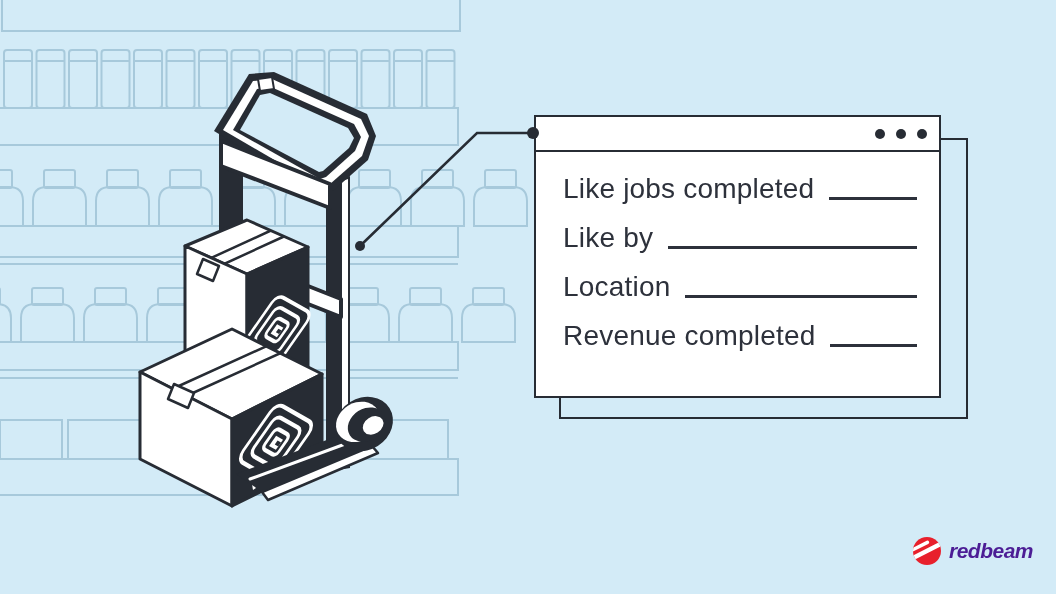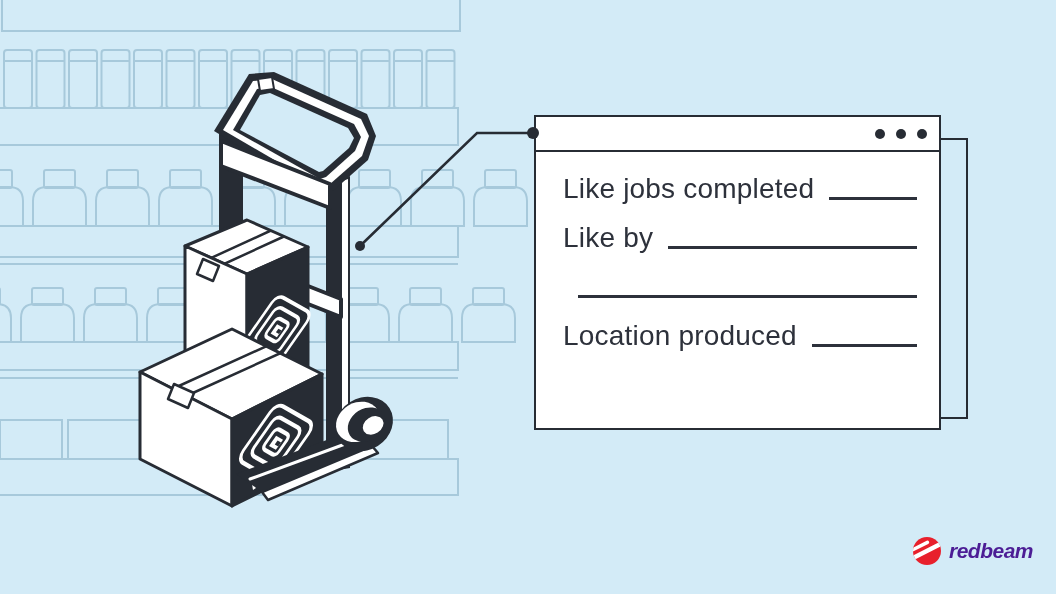--- a/index.html
+++ b/index.html
@@ -19,21 +19,21 @@
   }
   .scene-svg{position:absolute;left:0;top:0;z-index:1;}
   
   #shelves{fill:none;stroke:var(--shelf);stroke-width:2;}
   
   .card-shadow{
     position:absolute;left:559px;top:138px;width:409px;height:281px;
     border:2px solid var(--ink);box-sizing:border-box;background:transparent;z-index:2;
   }
   .card{
-    position:absolute;left:534px;top:115px;width:407px;height:315px;
+    position:absolute;left:534px;top:115px;width:407px;height:283px;
     background:#fff;border:2px solid var(--ink);box-sizing:border-box;z-index:3;
   }
   .card-titlebar{
     height:33px;border-bottom:2px solid var(--ink);
     display:flex;align-items:center;justify-content:flex-end;
     padding-right:12px;gap:11px;
   }
   .win-dot{width:10px;height:10px;border-radius:50%;background:var(--ink);}
   .card-body{padding:12px 22px 0 27px;}
   .field-row{display:flex;align-items:center;height:49px;}
@@ -232,24 +232,25 @@
     <div class="card-body">
       <div class="field-row">
         <span class="field-label">Like jobs completed</span>
         <span class="field-line"></span>
       </div>
       <div class="field-row">
         <span class="field-label">Like by</span>
         <span class="field-line"></span>
       </div>
       <div class="field-row">
-        <span class="field-line"></span>
-      </div>
-      <div class="field-row">
-        <span class="field-label">Location produced</span>
+        <span class="field-label">Location</span>
+        <span class="field-line"></span>
+      </div>
+      <div class="field-row">
+        <span class="field-label">Revenue completed</span>
         <span class="field-line"></span>
       </div>
     </div>
   </div>
 
   <div class="connector-dot"></div>
 
   <div class="logo">
     <svg width="30" height="30" viewBox="0 0 30 30">
       <defs>

